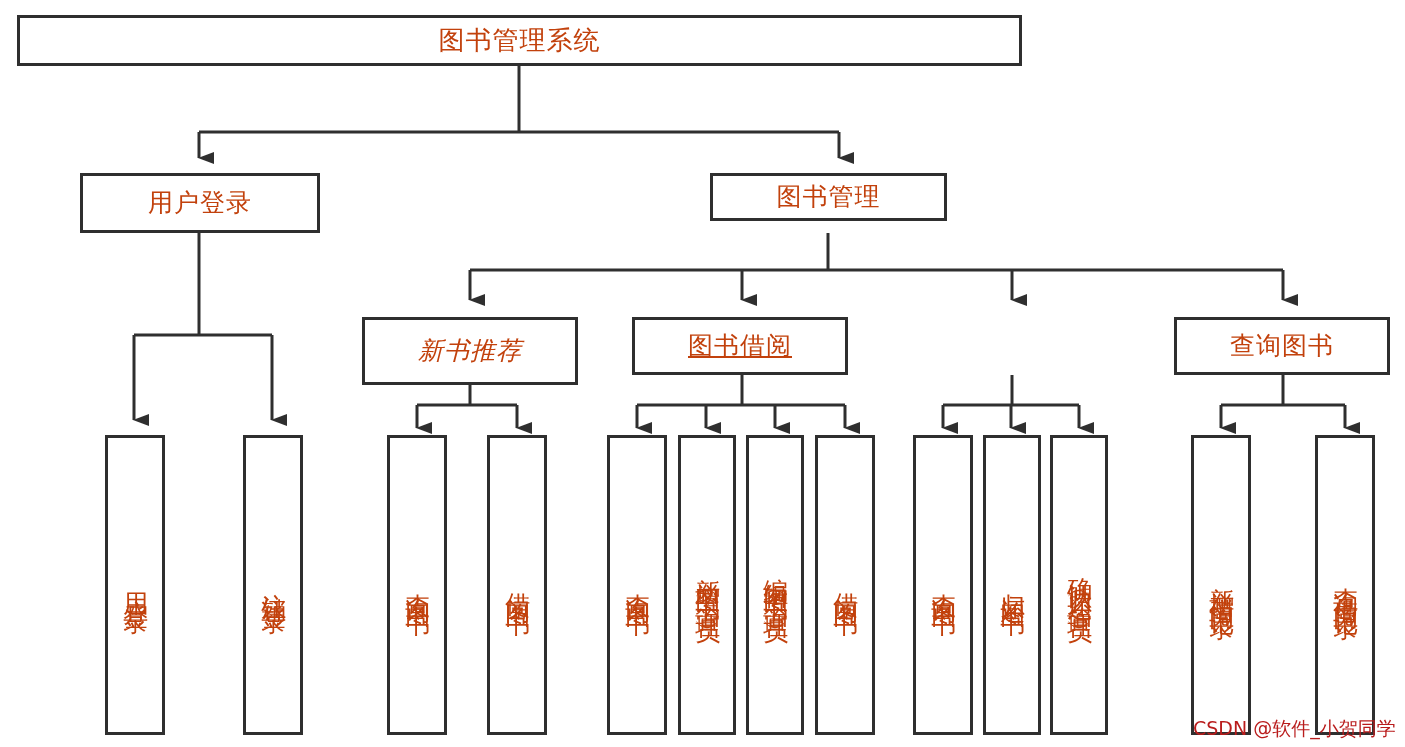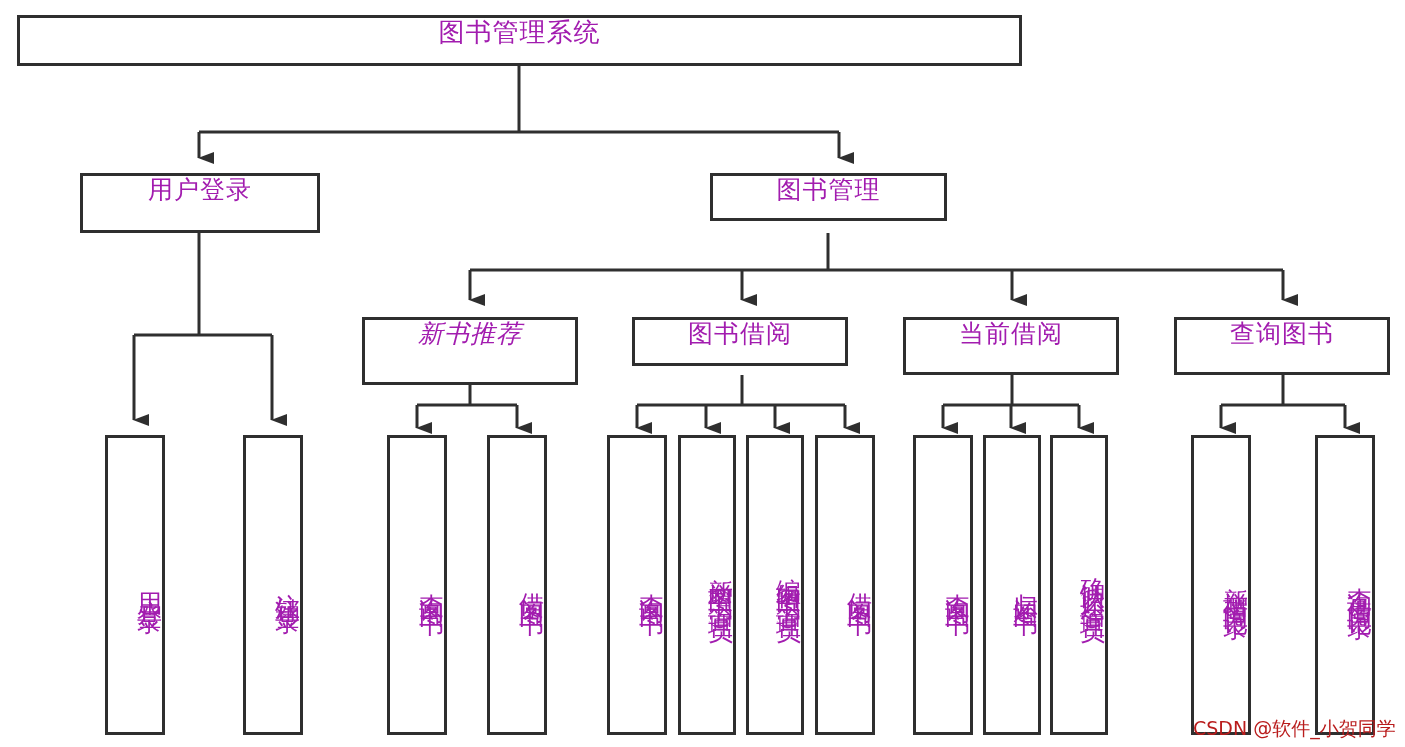--- a/index.html
+++ b/index.html
@@ -16,22 +16,23 @@
     height: 747px;
     background: #ffffff;
     overflow: hidden;
   }
   .node {
     position: absolute;
     box-sizing: border-box;
     border: 3px solid #2f2f2f;
     background: #ffffff;
     display: flex;
+    align-items: center;
     justify-content: center;
-    color: #a21caf;
+    color: #c2410c;
   }
   .node-h {
     font-size: 25px;
     letter-spacing: 1px;
     line-height: 1.1;
     white-space: nowrap;
   }
   .node-root {
     font-size: 26px;
   }
@@ -133,25 +134,22 @@
   <div class="node node-h" style="left:80px; top:173px; width:240px; height:60px;">
     <span>用户登录</span>
   </div>
   <div class="node node-h" style="left:710px; top:173px; width:237px; height:48px;">
     <span>图书管理</span>
   </div>
 
   <div class="node node-h" style="left:362px; top:317px; width:216px; height:68px;font-style:italic;">
     <span>新书推荐</span>
   </div>
-  <div class="node node-h" style="left:632px; top:317px; width:216px; height:49px;">
+  <div class="node node-h" style="left:632px; top:317px; width:216px; height:58px;text-decoration:underline;">
     <span>图书借阅</span>
-  </div>
-  <div class="node node-h" style="left:903px; top:317px; width:216px; height:58px;">
-    <span>当前借阅</span>
   </div>
   <div class="node node-h" style="left:1174px; top:317px; width:216px; height:58px;">
     <span>查询图书</span>
   </div>
 
   <div class="node node-v" style="left:105px; top:435px; width:60px; height:300px;">
     <span class="vtext">用户登录</span>
   </div>
   <div class="node node-v" style="left:243px; top:435px; width:60px; height:300px;">
     <span class="vtext">注销登录</span>

